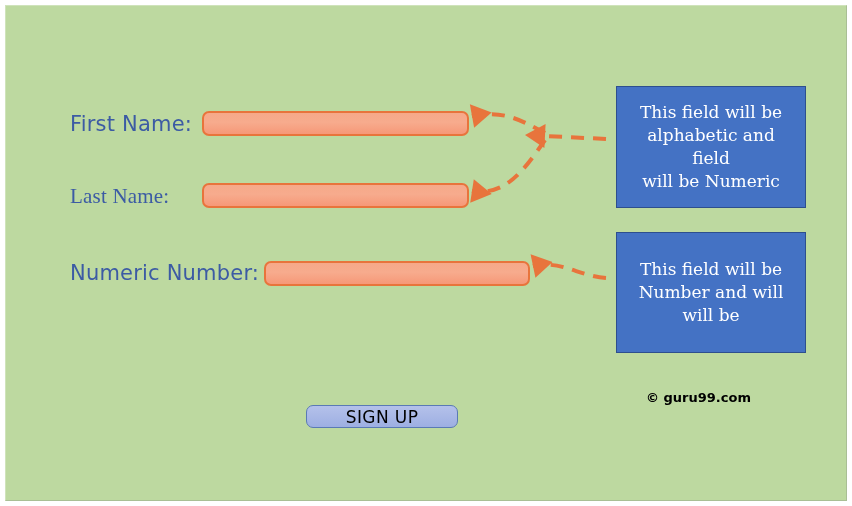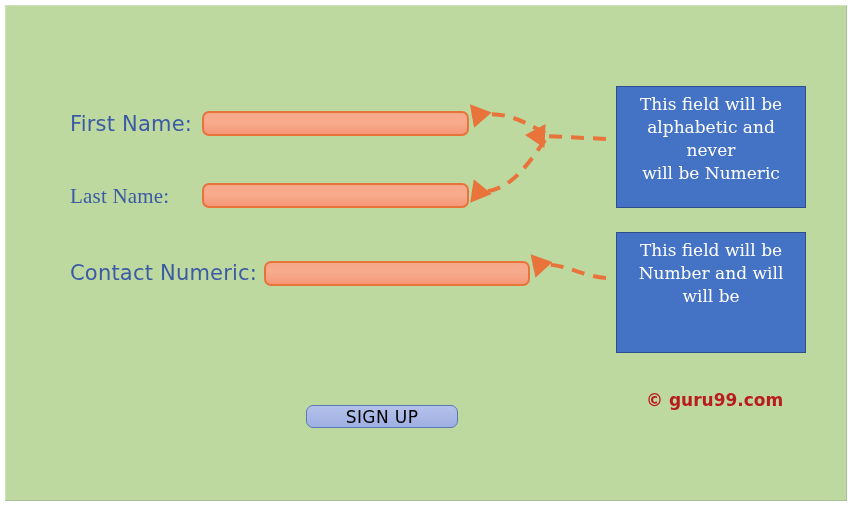--- a/index.html
+++ b/index.html
@@ -67,21 +67,21 @@
     border: 1px solid #2d4f8e;
     box-sizing: border-box;
     color: #ffffff;
     font-family: "DejaVu Serif", serif;
     font-size: 17px;
     line-height: 1.35;
     text-align: center;
     display: flex;
     flex-direction: column;
     align-items: center;
-    justify-content: flex-start;
+    justify-content: center;
     padding: 6px 10px;
   }
   #callout-alphabetic { left: 610px; top: 80px;  width: 190px; height: 122px; }
   #callout-numeric    { left: 610px; top: 226px; width: 190px; height: 121px; }
   .callout-line { display: block; width: 100%; }
 
   
   #arrows {
     position: absolute;
     left: 0; top: 0;
@@ -105,49 +105,49 @@
     font-size: 17px;
     letter-spacing: 0.4px;
     cursor: pointer;
   }
 
   
   #watermark {
     position: absolute;
     left: 640px;
     top: 384px;
-    color: #b91c1c;
+    color: #000000;
     font-family: "DejaVu Sans", sans-serif;
-    font-size: 17px;
+    font-size: 13px;
     font-weight: bold;
     white-space: nowrap;
   }
 </style>
 </head>
 <body>
 
 <div id="canvas">
 
   <div id="form-panel">
 
     <div class="field-label" id="label-first-name">First Name:</div>
 
     <div class="field-label" id="label-last-name">Last Name:</div>
 
-    <div class="field-label" id="label-contact">Contact Numeric:</div>
+    <div class="field-label" id="label-contact">Numeric Number:</div>
 
     <input class="text-input" id="input-first-name" type="text" value="" style="">
 
     <input class="text-input" id="input-last-name" type="text" value="" style="">
 
     <input class="text-input" id="input-contact" type="text" value="" style="">
 
     <div class="callout" id="callout-alphabetic">
       <span class="callout-line">This field will be</span>
-      <span class="callout-line">alphabetic and never</span>
+      <span class="callout-line">alphabetic and field</span>
       <span class="callout-line">will be Numeric</span>
     </div>
 
     <div class="callout" id="callout-numeric">
       <span class="callout-line">This field will be</span>
       <span class="callout-line">Number and will</span>
       <span class="callout-line">will be</span>
     </div>
 
     <button id="signup-button">SIGN UP</button>

